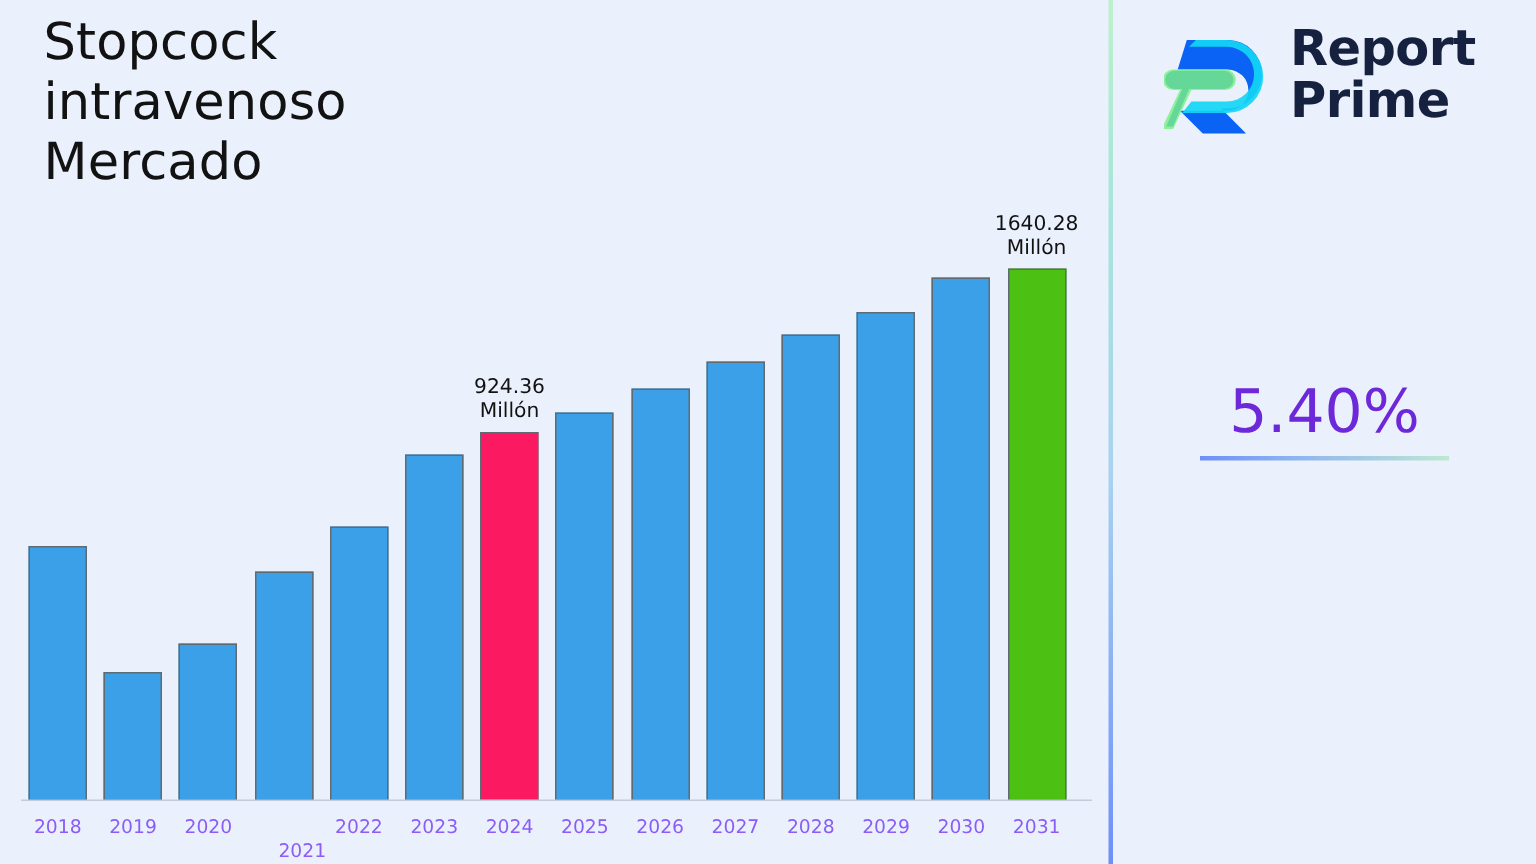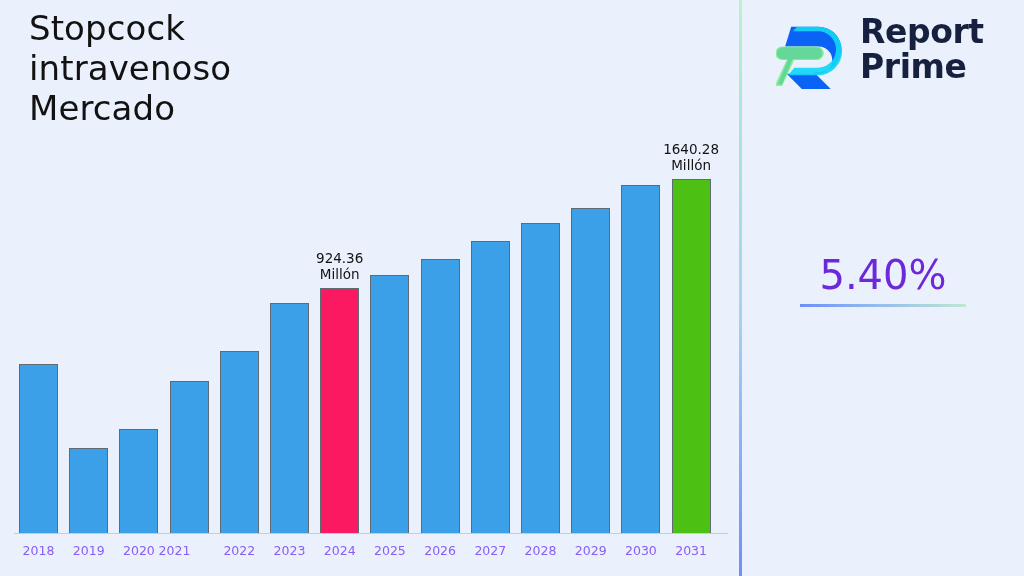--- a/index.html
+++ b/index.html
@@ -231,21 +231,21 @@
 Millón</div>
         </div>
       </div>
 
     <div id="axis-line"></div>
 
     <div id="x-labels">
         <div class="x-tick" style="left: 13px; width: 51px;">2018</div>
         <div class="x-tick" style="left: 63.2px; width: 51px;">2019</div>
         <div class="x-tick" style="left: 113.4px; width: 51px;">2020</div>
-        <div class="x-tick" style="left: 149px; width: 51px;">2021</div>
+        <div class="x-tick" style="left: 176px; width: 51px; margin-top: 16px;">2021</div>
         <div class="x-tick" style="left: 213.8px; width: 51px;">2022</div>
         <div class="x-tick" style="left: 264px; width: 51px;">2023</div>
         <div class="x-tick" style="left: 314.2px; width: 51px;">2024</div>
         <div class="x-tick" style="left: 364.4px; width: 51px;">2025</div>
         <div class="x-tick" style="left: 414.6px; width: 51px;">2026</div>
         <div class="x-tick" style="left: 464.8px; width: 51px;">2027</div>
         <div class="x-tick" style="left: 515px; width: 51px;">2028</div>
         <div class="x-tick" style="left: 565.2px; width: 51px;">2029</div>
         <div class="x-tick" style="left: 615.4px; width: 51px;">2030</div>
         <div class="x-tick" style="left: 665.6px; width: 51px;">2031</div>

